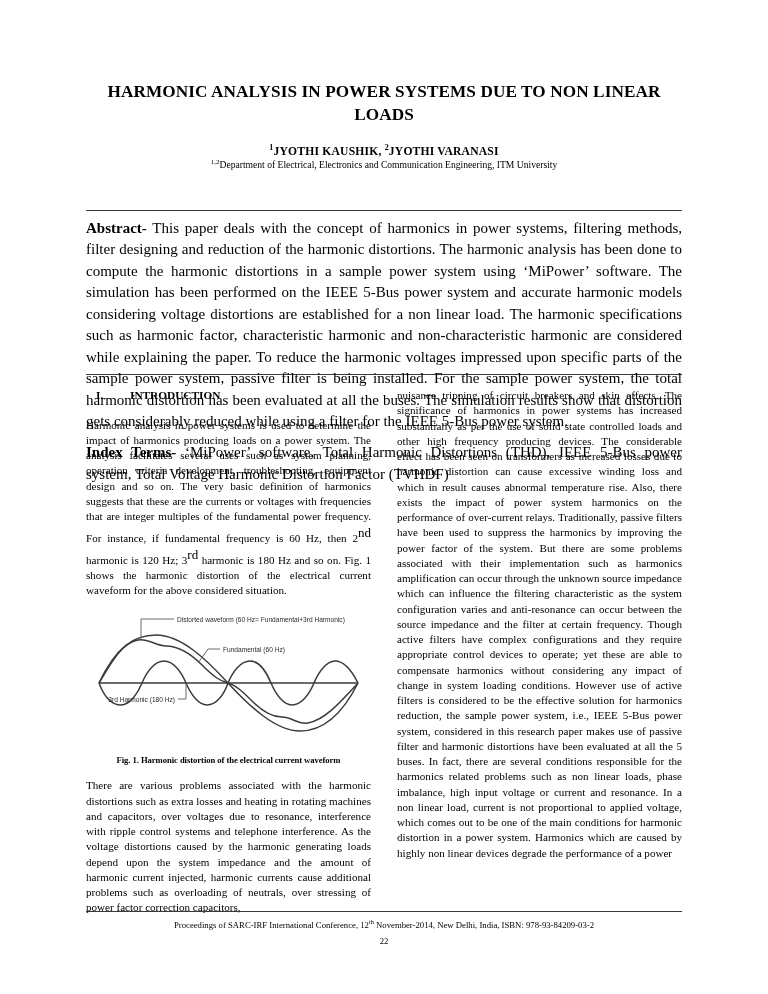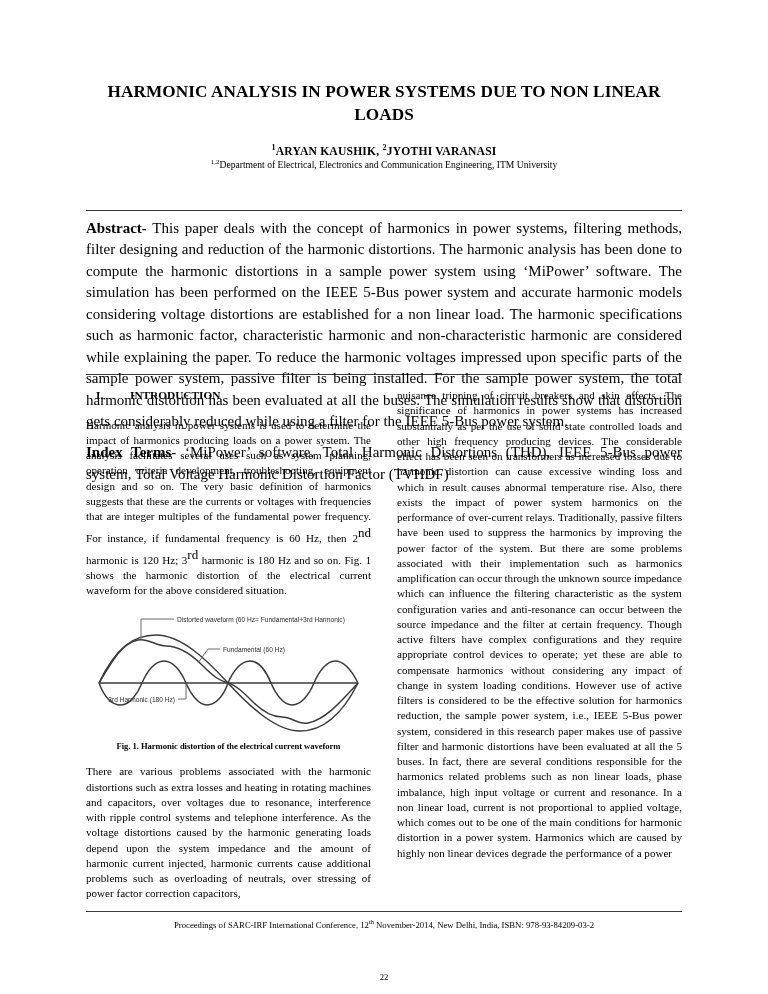--- a/index.html
+++ b/index.html
@@ -107,52 +107,52 @@
 
   
   .figure {
     margin: 14px 0 12px 0;
   }
   .figure svg { display: block; }
   .fig-caption {
     font-size: 8.6px;
     font-weight: bold;
     text-align: center;
-    margin-top: 4px;
+    margin-top: 18px;
     letter-spacing: -0.05px;
   }
 
   
   .footer {
     position: absolute;
     left: 86px;
     top: 918px;
     width: 596px;
     text-align: center;
     font-size: 8.7px;
   }
   .footer sup { font-size: 6.4px; vertical-align: super; }
   .page-num {
     position: absolute;
     left: 86px;
-    top: 972px;
+    top: 936px;
     width: 596px;
     text-align: center;
     font-size: 8.7px;
   }
 </style>
 </head>
 <body>
 
 <div class="page">
 
   <div class="title-block">
     <h1 class="doc-title">HARMONIC ANALYSIS IN POWER SYSTEMS DUE TO NON LINEAR LOADS</h1>
     <div class="authors">
-      <sup>1</sup><span>ARYAN KAUSHIK, </span><sup>2</sup><span>JYOTHI VARANASI</span>
+      <sup>1</sup><span>JYOTHI KAUSHIK, </span><sup>2</sup><span>JYOTHI VARANASI</span>
     </div>
     <div class="affiliation">
       <sup>1,2</sup><span>Department of Electrical, Electronics and Communication Engineering, ITM University</span>
     </div>
   </div>
 
   <div class="hrule" id="rule-abstract-top"></div>
   <div class="hrule" id="rule-abstract-bottom"></div>
 
   <div class="abstract-block">

